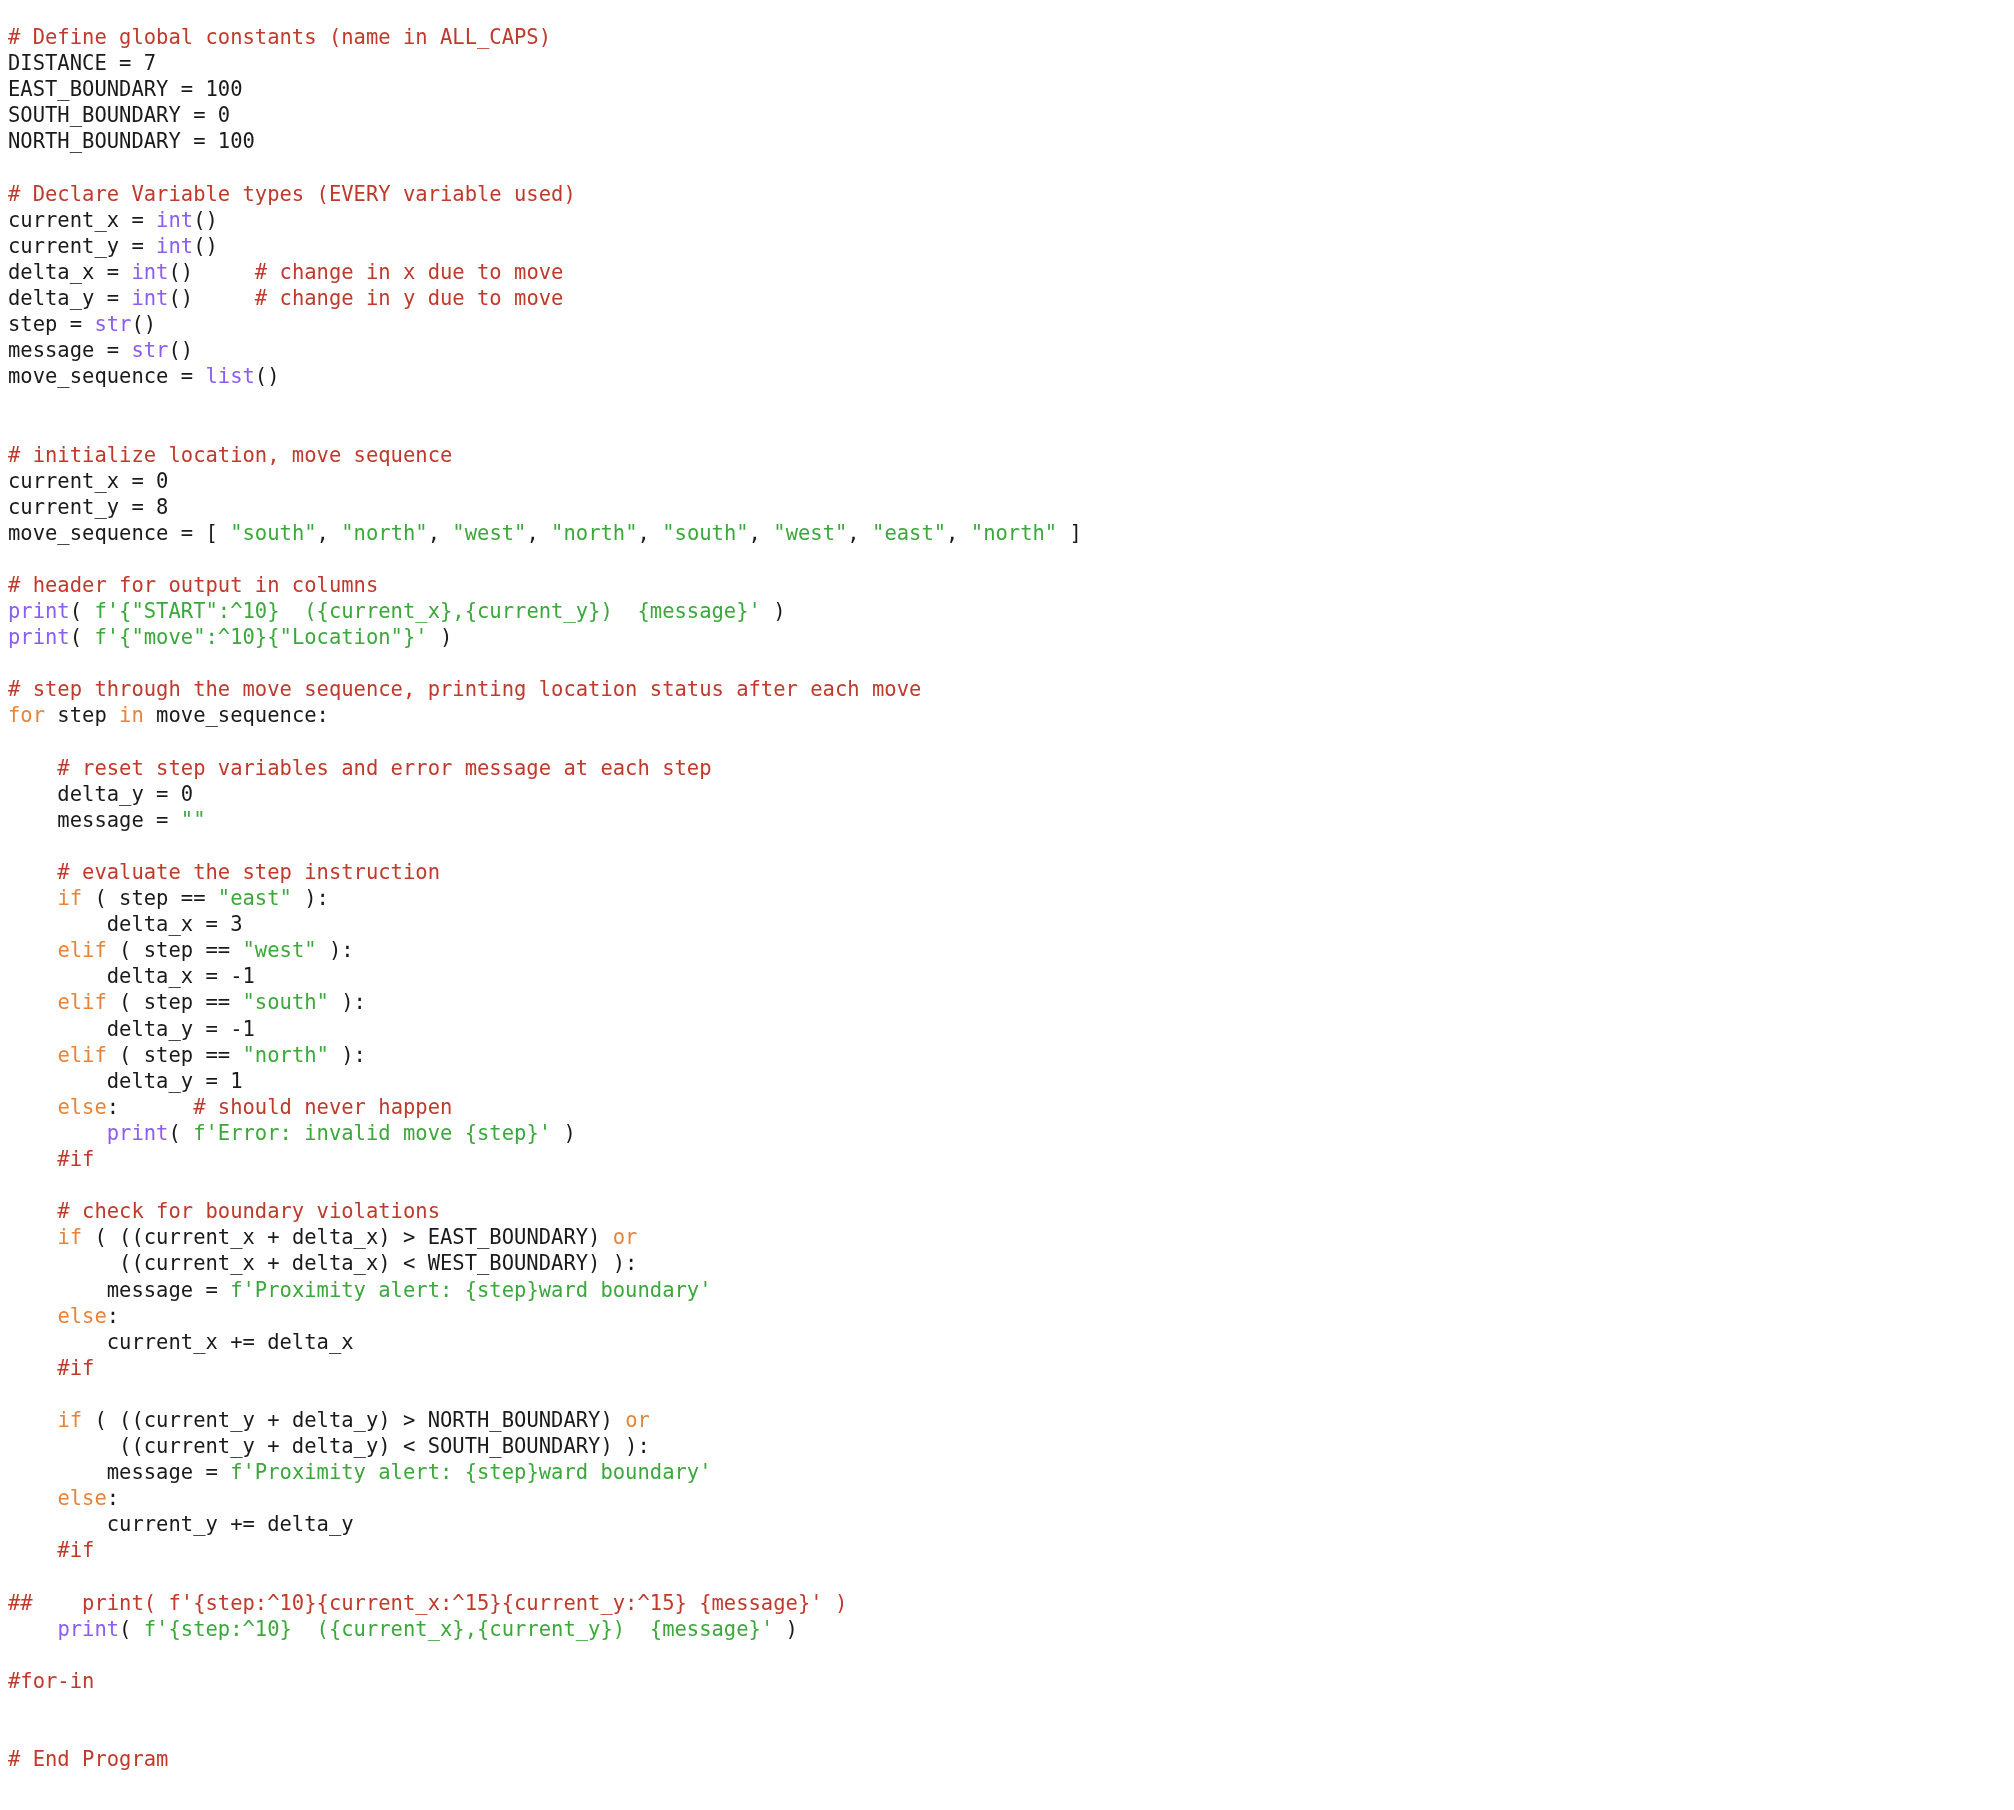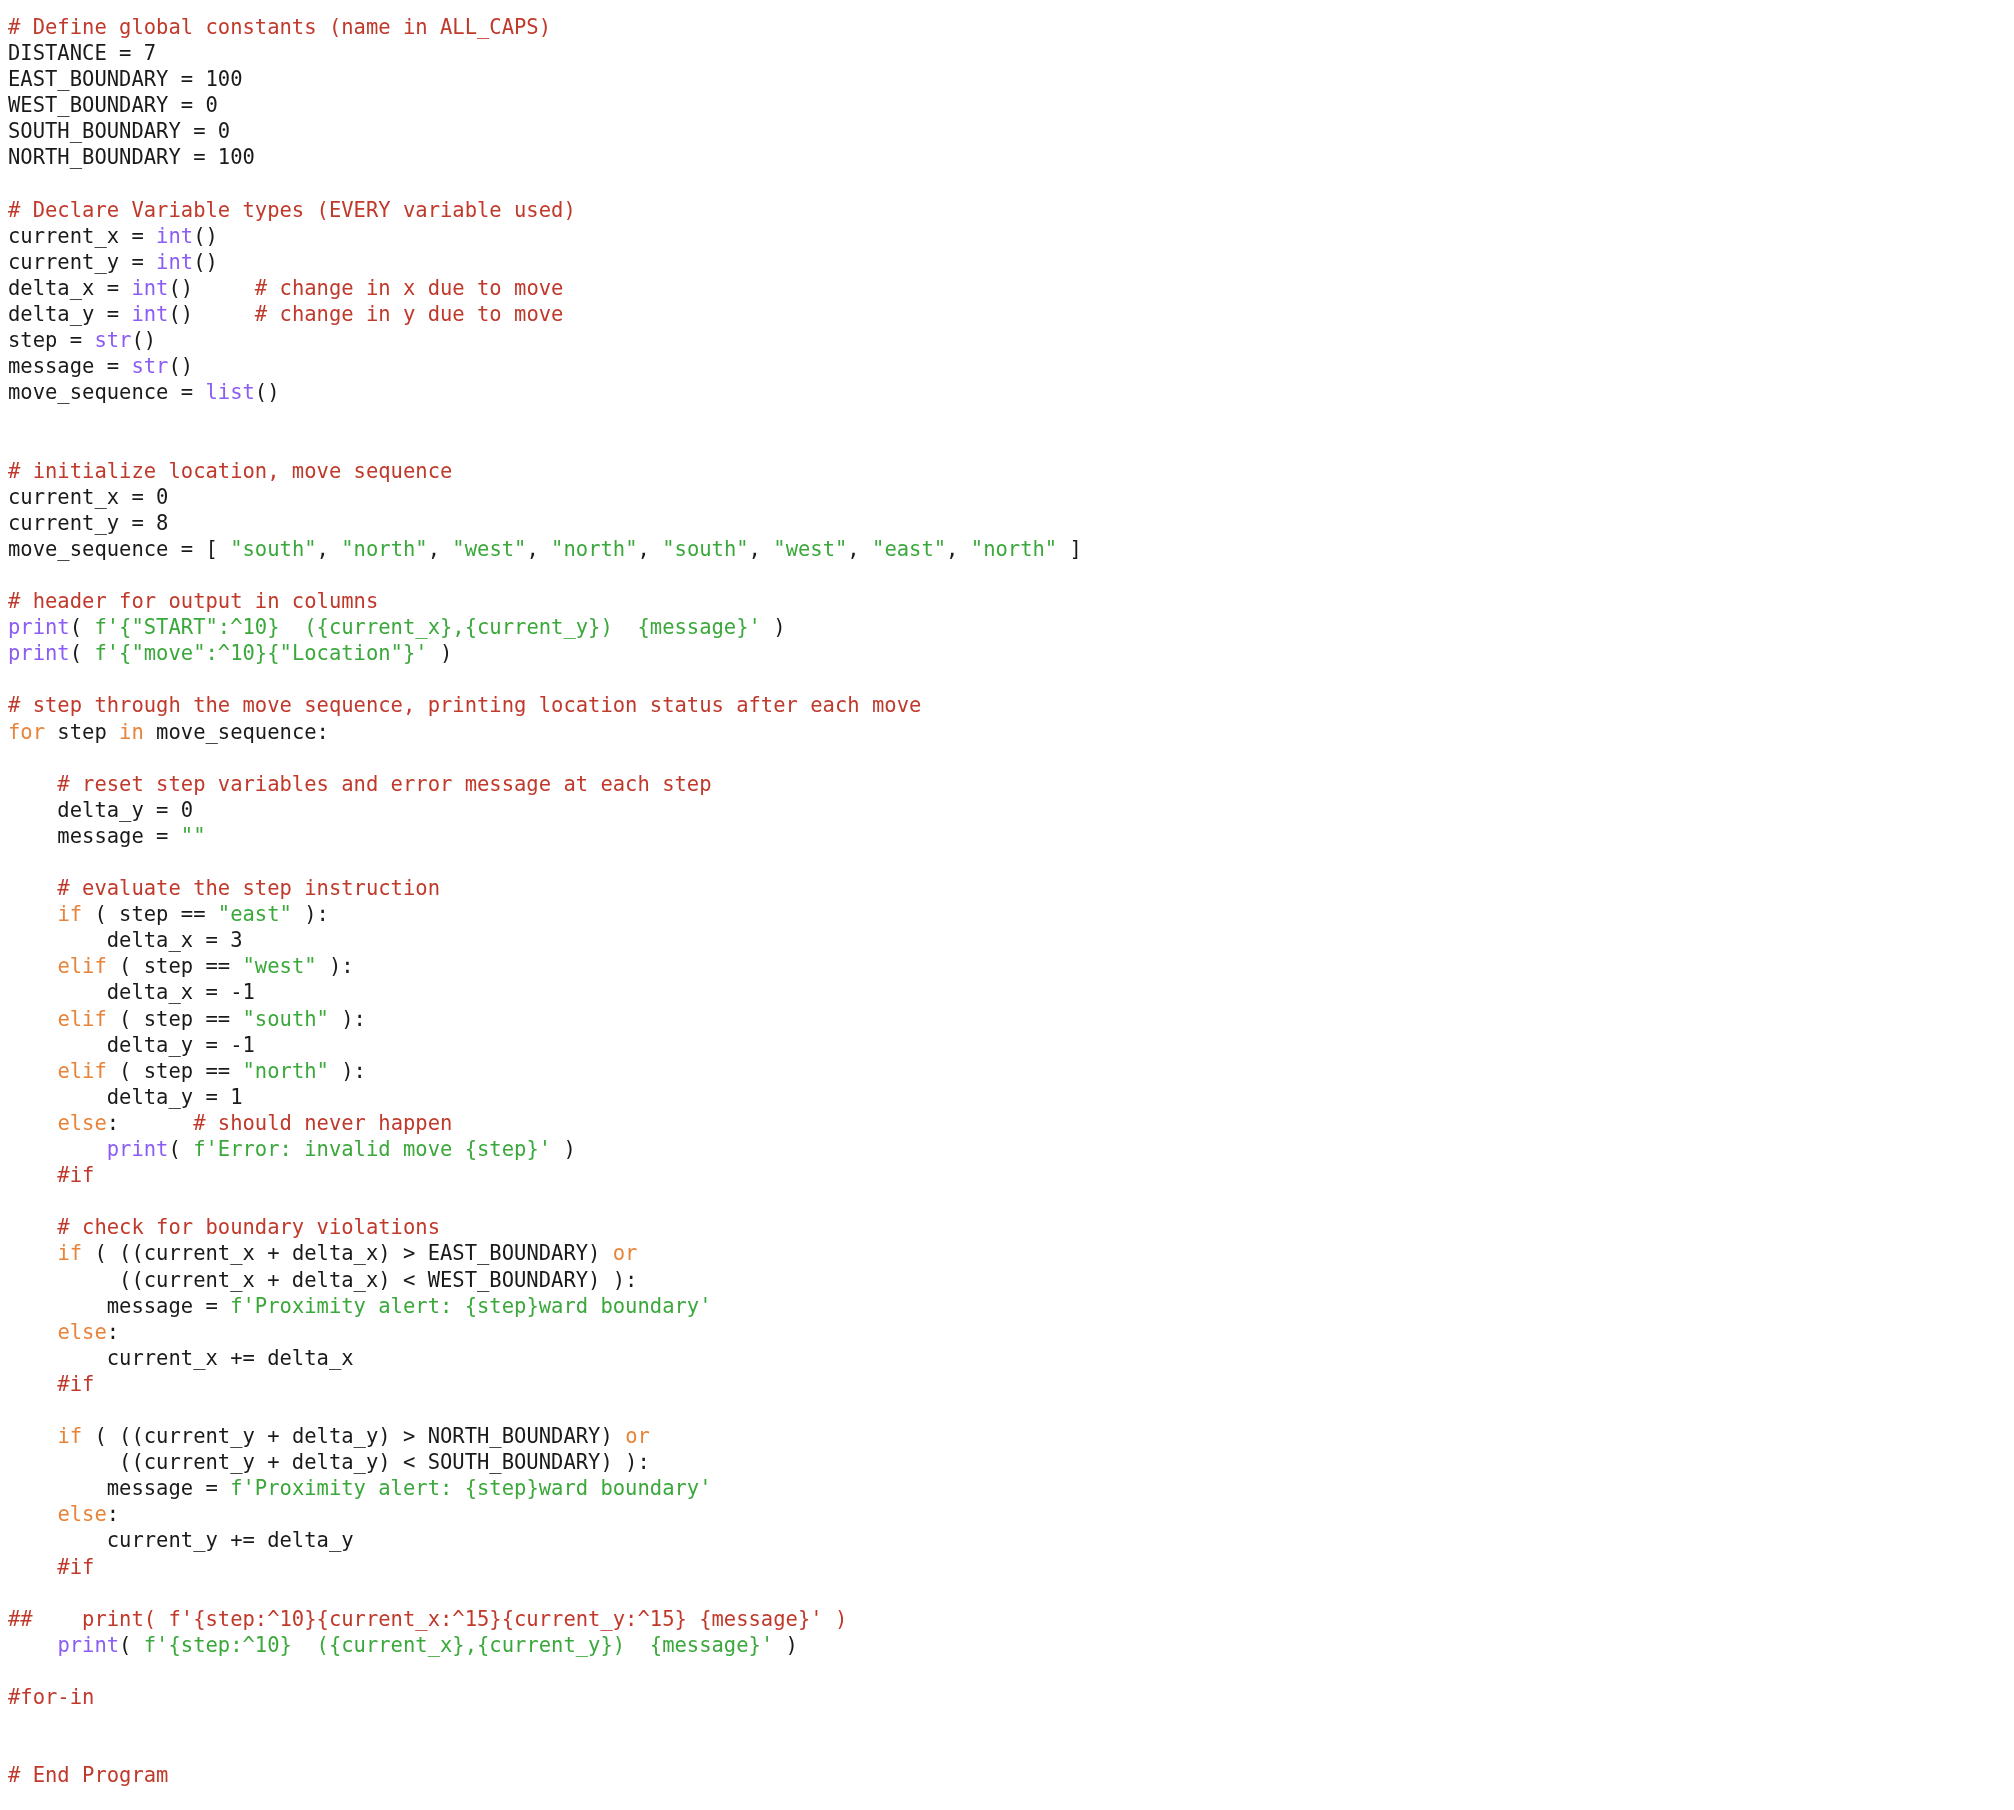--- a/index.html
+++ b/index.html
@@ -6,21 +6,21 @@
     margin: 0;
     padding: 0;
     background: #ffffff;
   }
   body {
     width: 2014px;
     height: 1810px;
     overflow: hidden;
   }
   #code-view {
-    padding: 14px 0 0 8px;
+    padding: 24px 0 0 8px;
     box-sizing: border-box;
   }
   pre.code {
     margin: 0;
     font-family: "DejaVu Sans Mono", "Liberation Mono", monospace;
     font-size: 20.5px;
     line-height: 26.1px;
     white-space: pre;
     color: #1a1a1a;
     letter-spacing: 0px;
@@ -33,21 +33,20 @@
   .st { color: #3aa83a; }
   .df { color: #1a1a1a; }
 </style>
 <style>.cm{color:#c0392b;}.kw{color:#e8833a;margin-top:32px;}.bi{color:#8b5cf6;}.st{color:#3aa83a;}.df{color:#1a1a1a;}</style></head>
 <body style="background: rgb(255, 255, 255);">
 
 <div id="code-view">
   <pre class="code" id="code-pre" style="color: rgb(26, 26, 26);"><span class="ln"><span class="cm"># Define global constants (name in ALL_CAPS)</span>
 </span><span class="ln"><span class="df">DISTANCE = 7</span>
 </span><span class="ln"><span class="df">EAST_BOUNDARY = 100</span>
-</span><span class="ln"><span class="df">WEST_BOUNDARY = 0</span>
 </span><span class="ln"><span class="df">SOUTH_BOUNDARY = 0</span>
 </span><span class="ln"><span class="df">NORTH_BOUNDARY = 100</span>
 </span><span class="ln">
 </span><span class="ln"><span class="cm"># Declare Variable types (EVERY variable used)</span>
 </span><span class="ln"><span class="df">current_x = </span><span class="bi">int</span><span class="df">()</span>
 </span><span class="ln"><span class="df">current_y = </span><span class="bi">int</span><span class="df">()</span>
 </span><span class="ln"><span class="df">delta_x = </span><span class="bi">int</span><span class="df">()     </span><span class="cm"># change in x due to move</span>
 </span><span class="ln"><span class="df">delta_y = </span><span class="bi">int</span><span class="df">()     </span><span class="cm"># change in y due to move</span>
 </span><span class="ln"><span class="df">step = </span><span class="bi">str</span><span class="df">()</span>
 </span><span class="ln"><span class="df">message = </span><span class="bi">str</span><span class="df">()</span>

